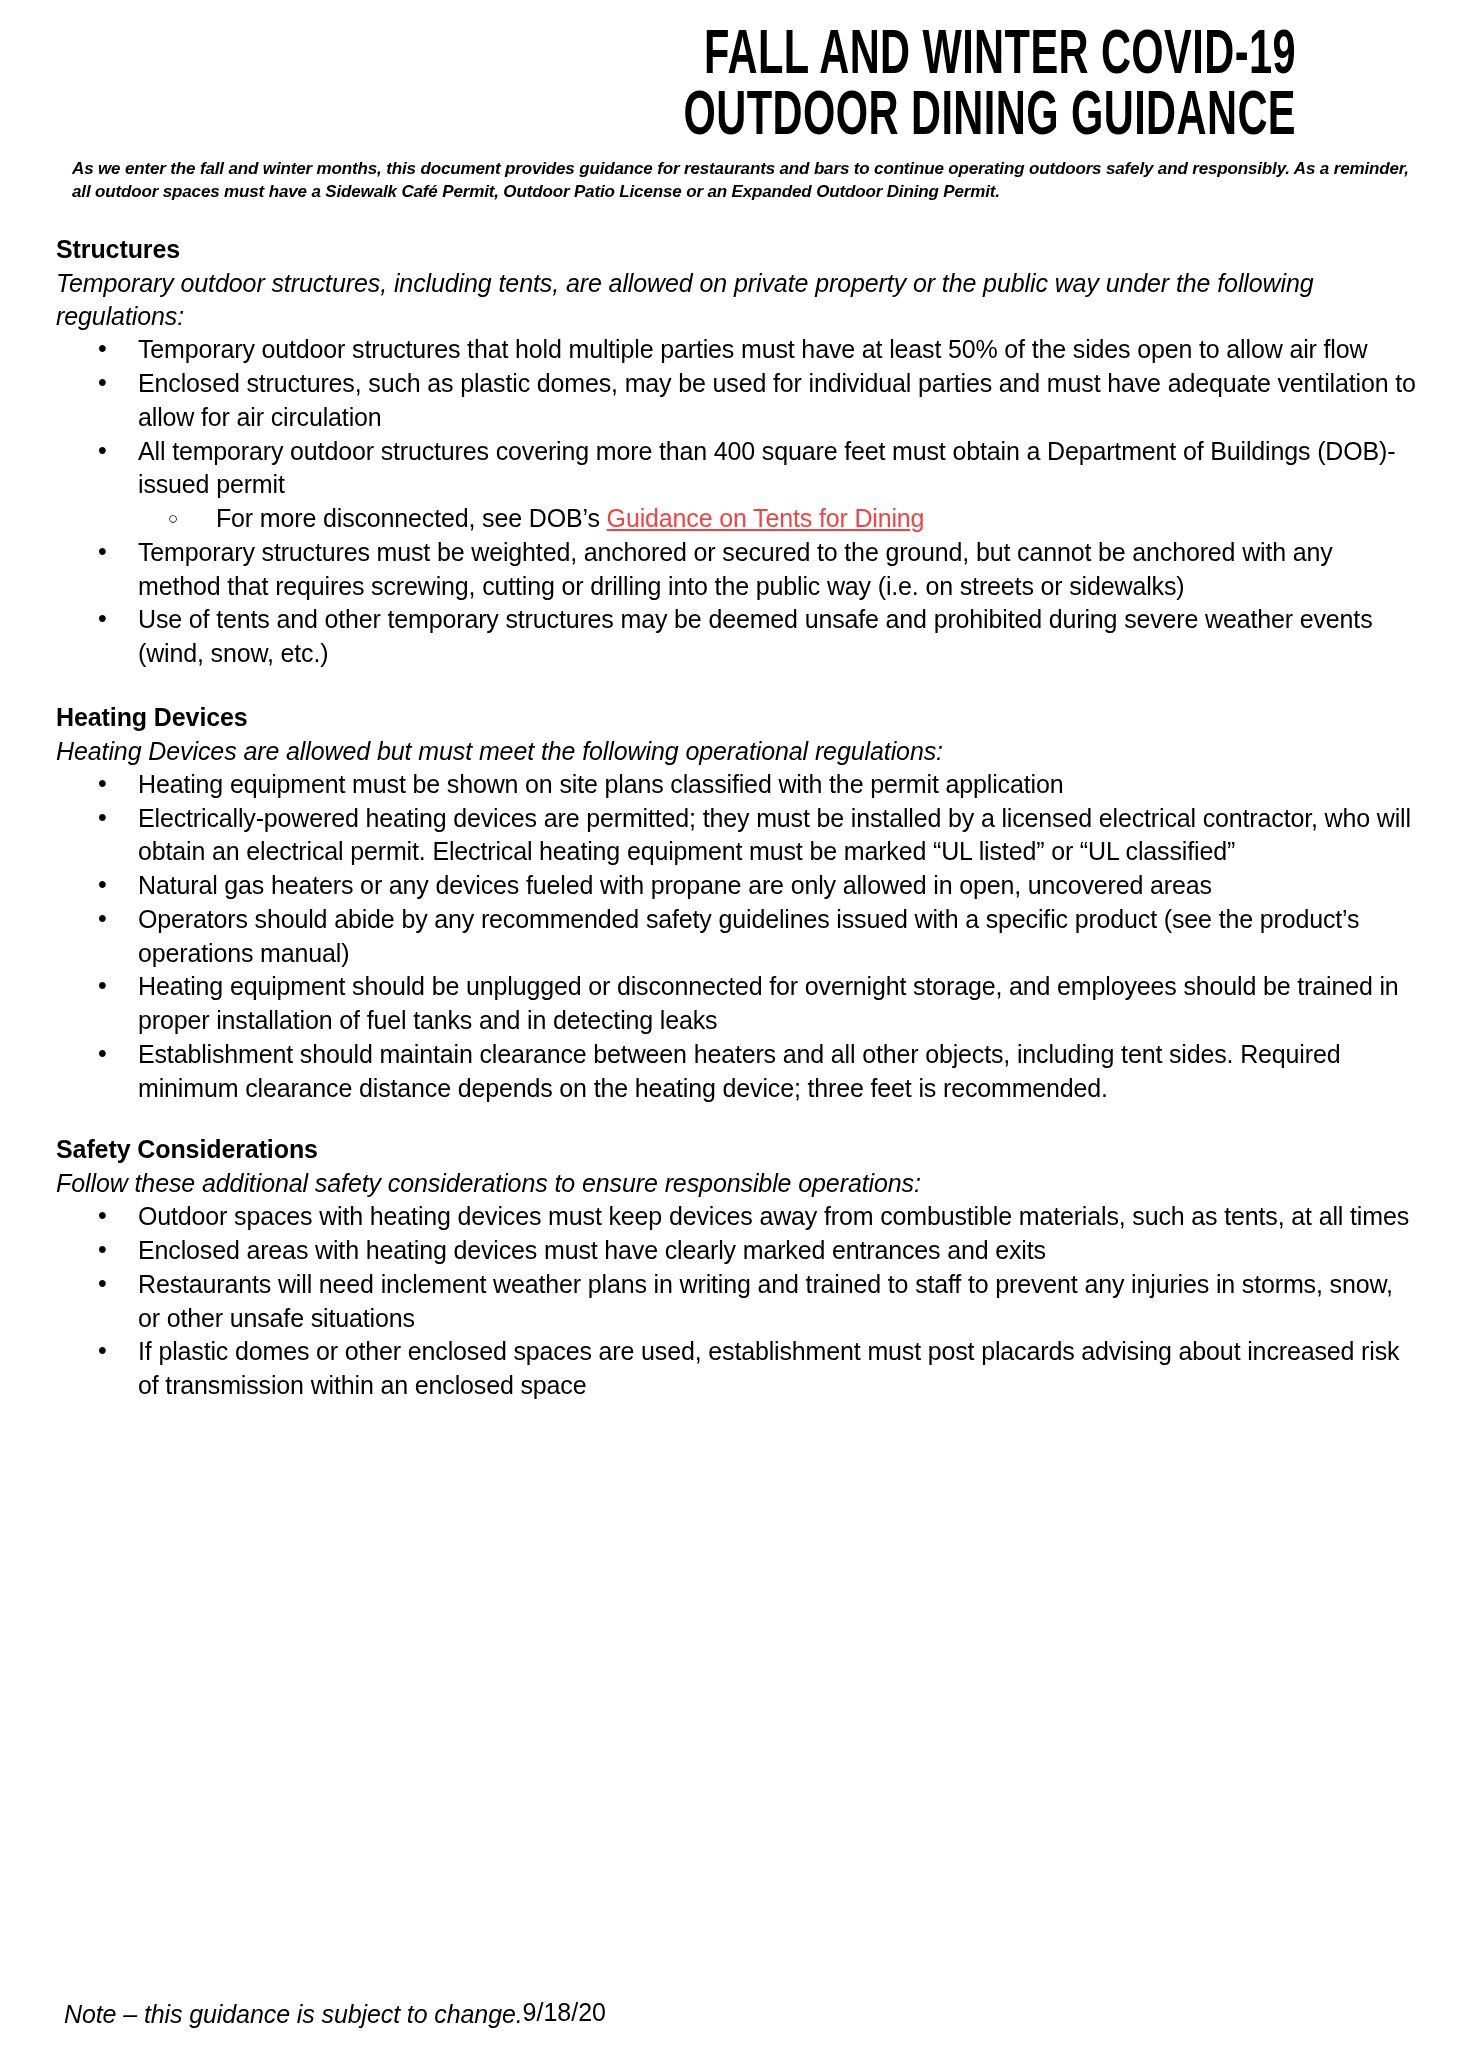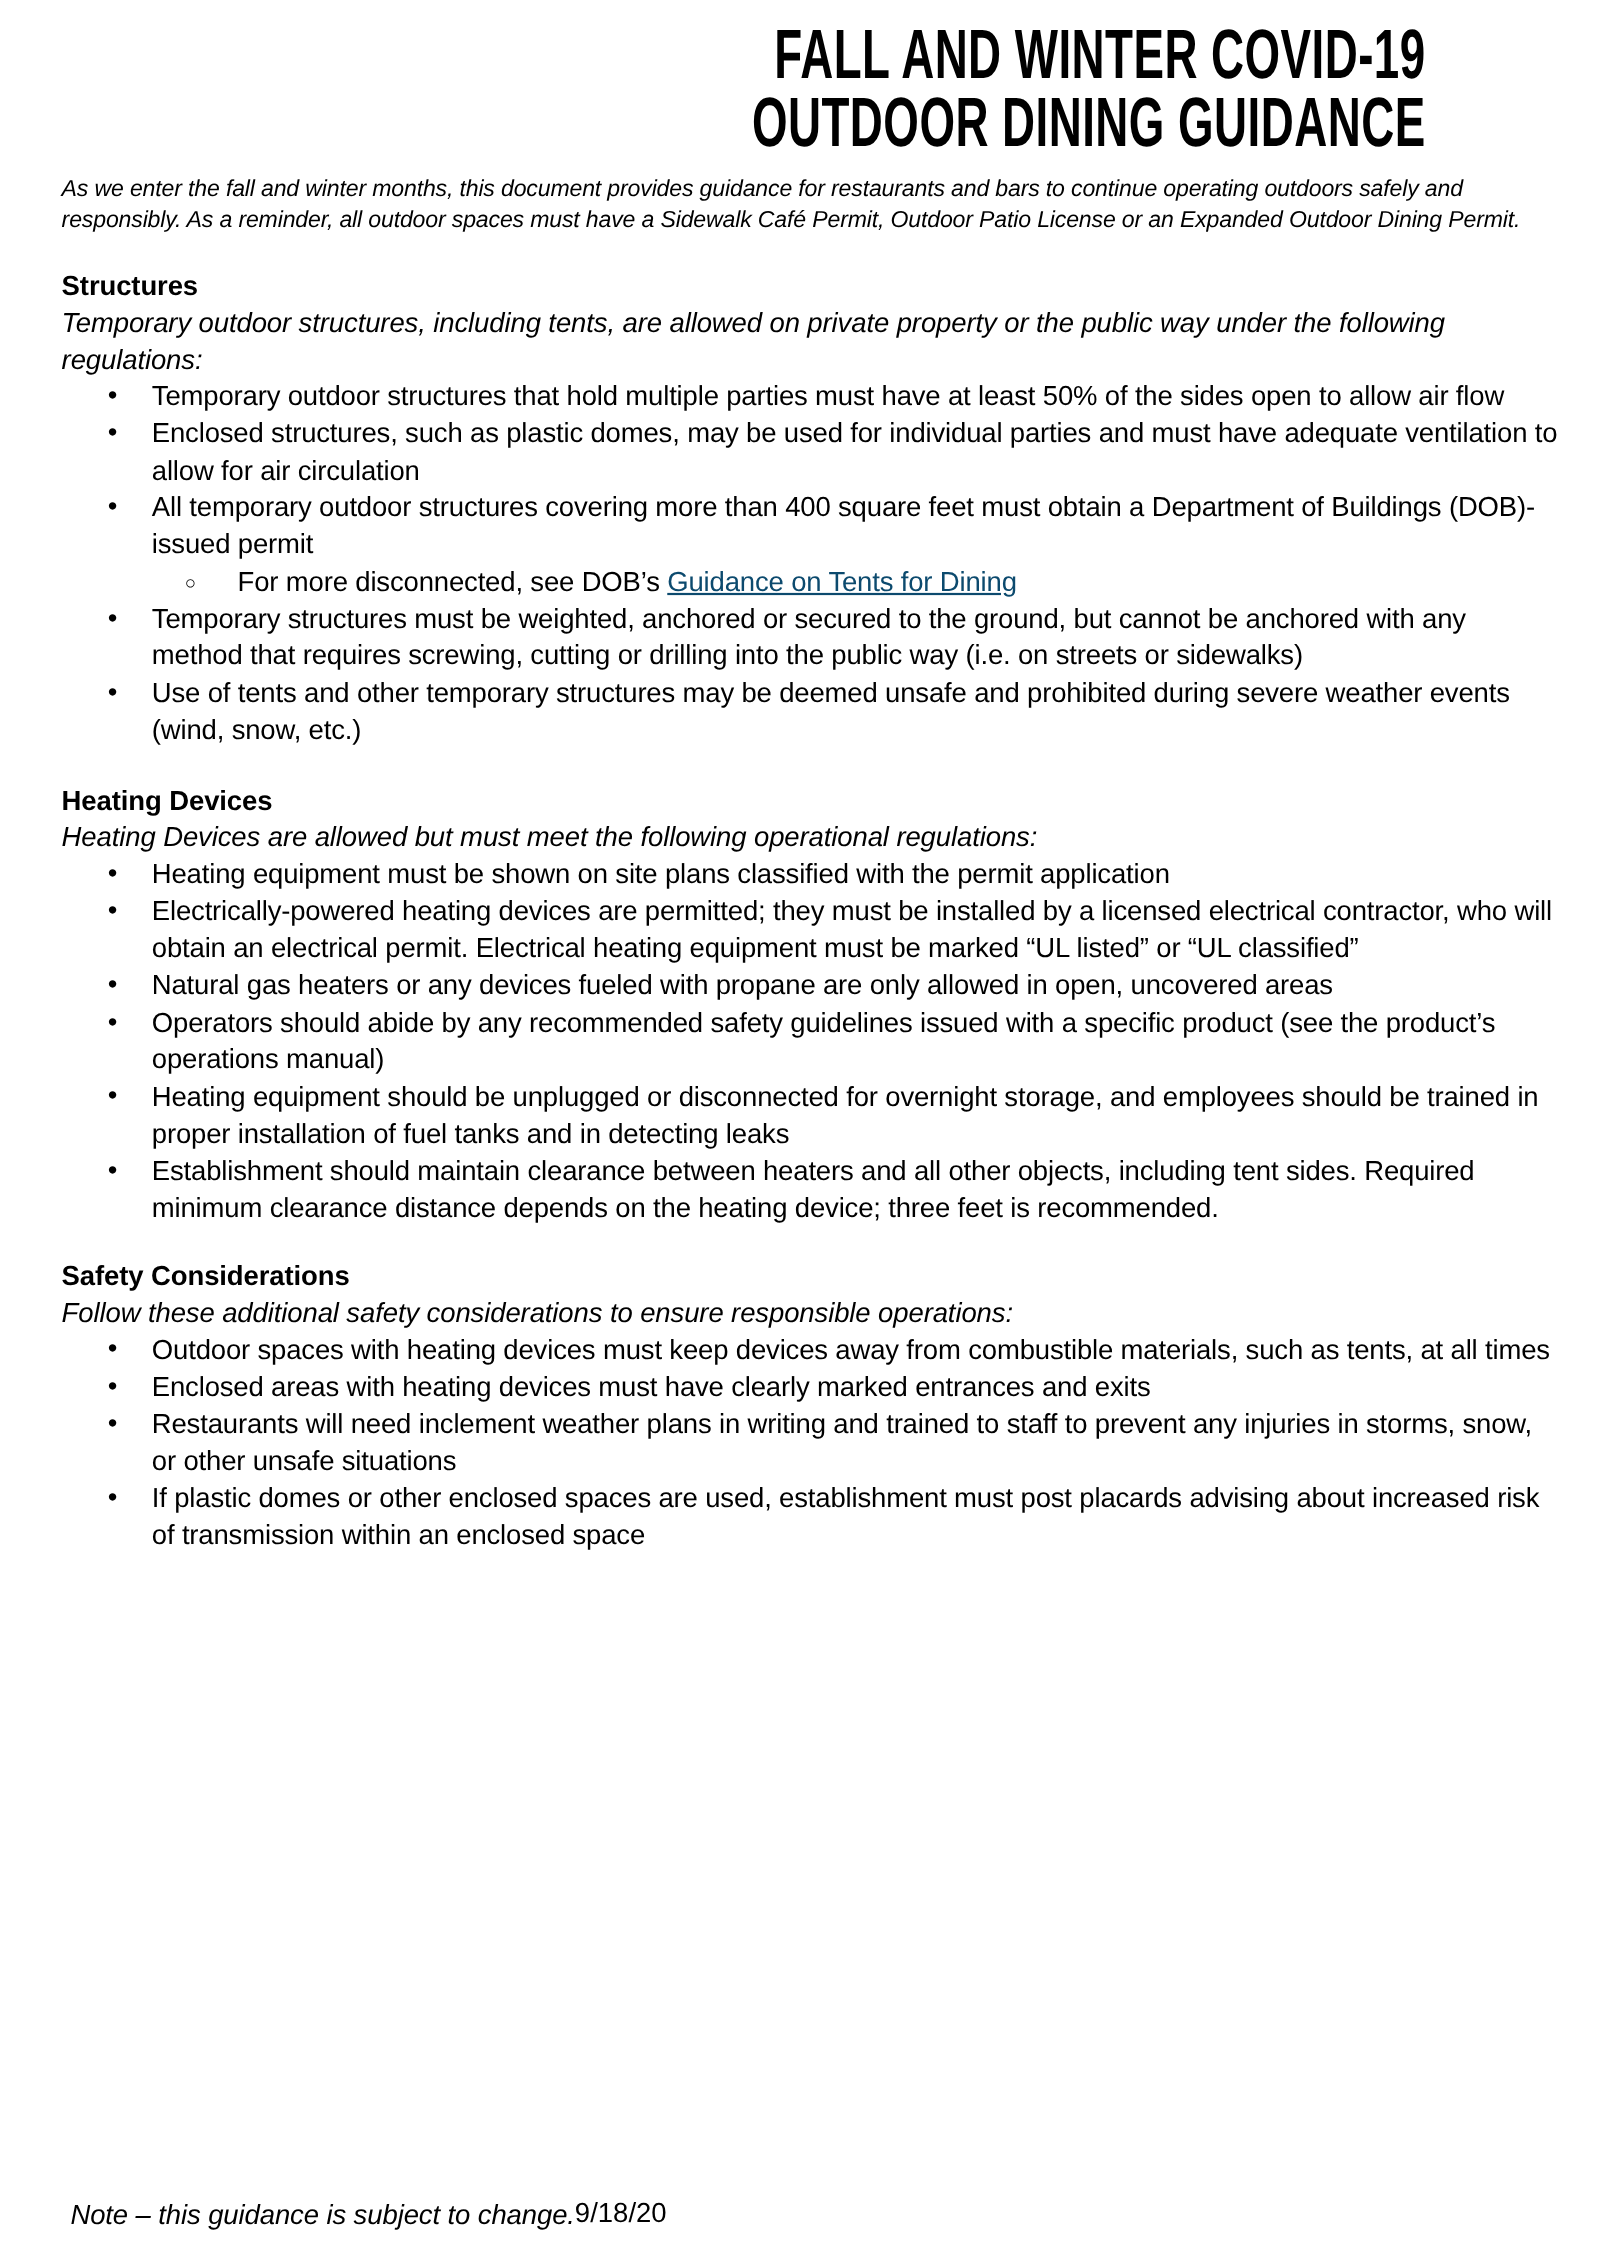--- a/index.html
+++ b/index.html
@@ -74,27 +74,28 @@
     transform: scaleX(0.80) scaleY(1.22);
     transform-origin: center top;
     white-space: nowrap;
   }
 
   
   .content {
     padding: 0 46px 0 56px;
   }
   .intro {
-    font-weight: normal;
+    font-weight: bold;
     font-style: italic;
-    font-size: 21px;
+    font-size: 17px;
     line-height: 1.33;
     margin-top: 18px;
     margin-bottom: 0;
     letter-spacing: -0.15px;
+    margin-left: 16px;
   }
   .section {
     margin-top: 0;
   }
   .sec-gap { height: 30px; }
   .sec-gap-sm { height: 28px; }
   .heading {
     font-weight: bold;
     font-size: 25px;
     line-height: 1.35;
@@ -133,21 +134,21 @@
   }
   ul.bullets > li.lvl2::before {
     content: "\25CB";
     position: absolute;
     left: 112px;
     top: 1px;
     font-size: 17px;
     line-height: 1.9;
   }
   a.doclink {
-    color: #0c4a6e;
+    color: #ef4444;
     text-decoration: underline;
   }
   .footer {
     position: absolute;
     left: 64px;
     right: 46px;
     bottom: 18px;
     display: flex;
     align-items: flex-end;
     justify-content: flex-start;

